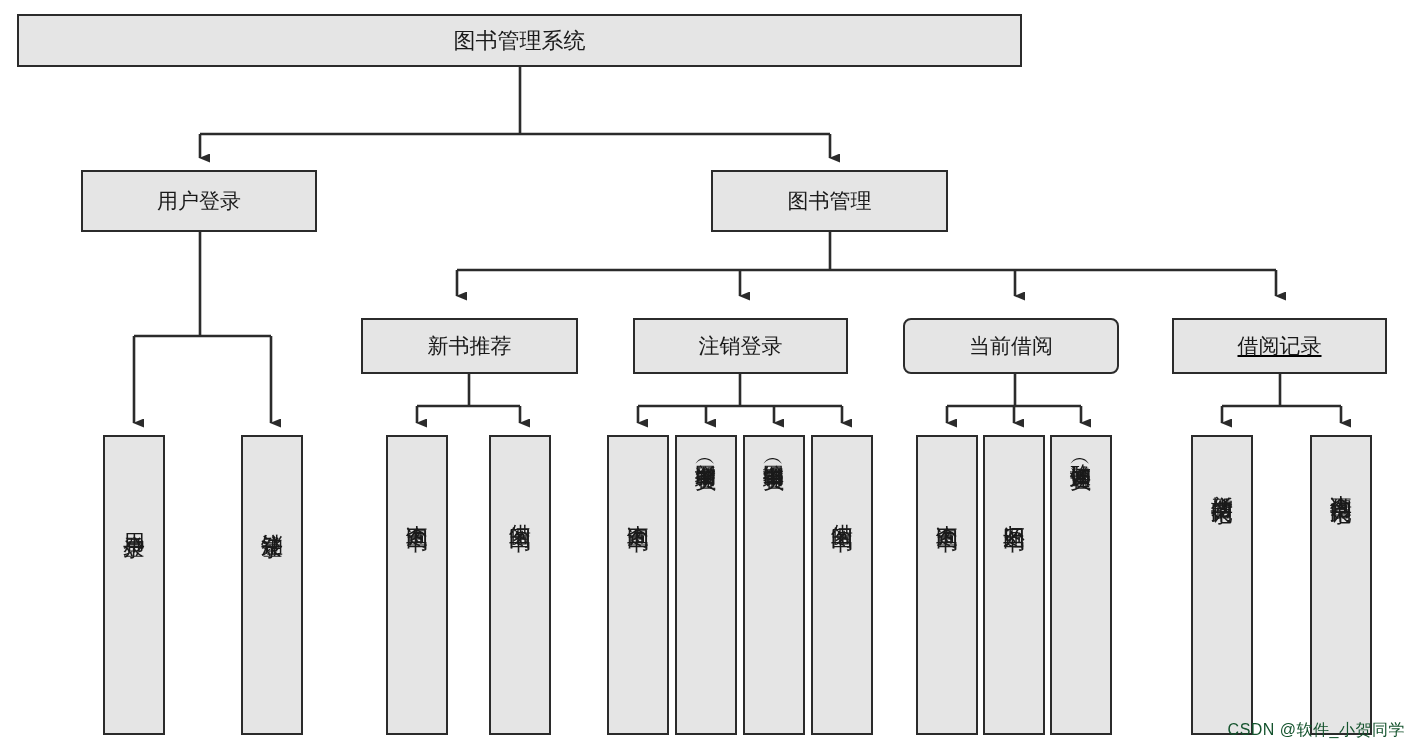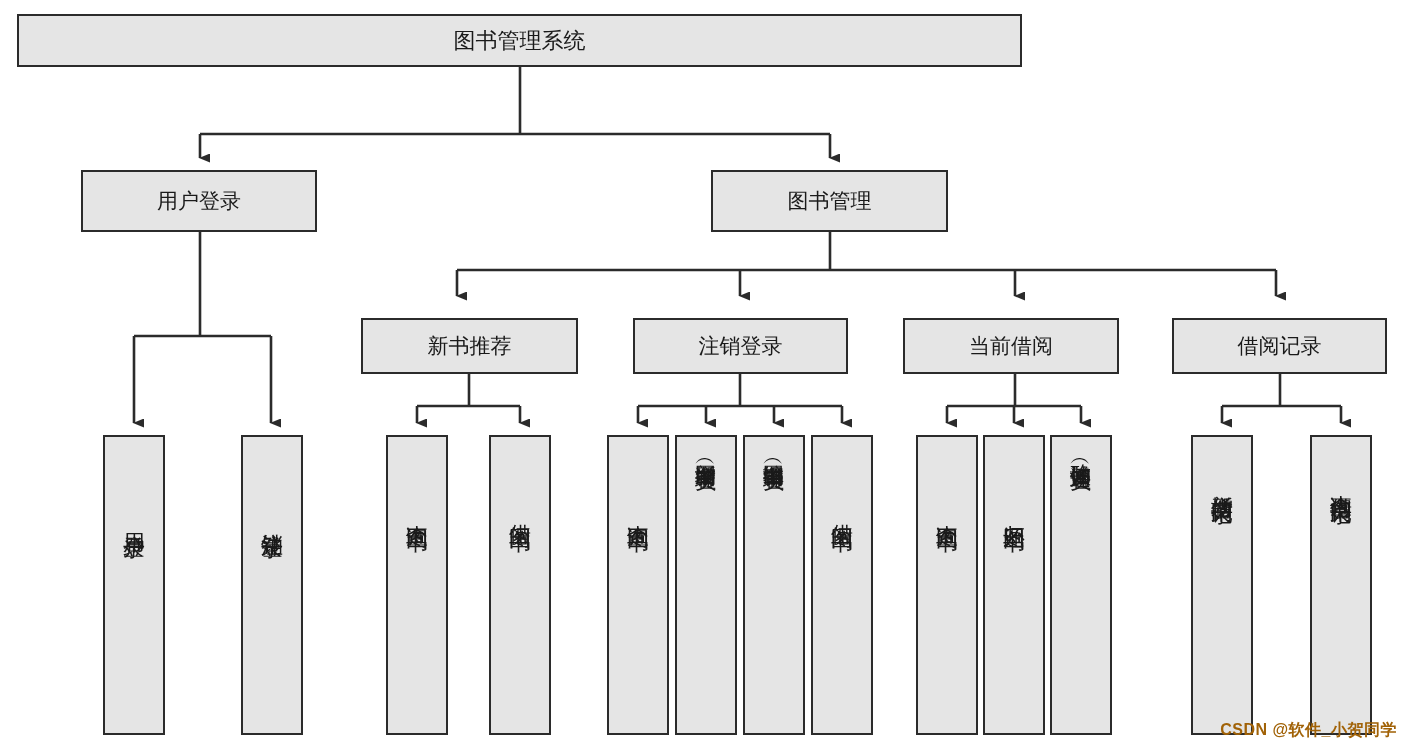--- a/index.html
+++ b/index.html
@@ -59,28 +59,27 @@
     font-size: 22px;
     letter-spacing: 2px;
     line-height: 1;
   }
   .node.vertical.tall .label {
     font-size: 21px;
     letter-spacing: 1px;
   }
   .watermark {
     position: absolute;
-    right: 8px;
+    right: 0;
     bottom: 6px;
     font-size: 16px;
-    color: #a16207;
+    color: #14532d;
     letter-spacing: 0.5px;
     user-select: none;
     pointer-events: none;
-    font-weight: bold;
   }
 </style>
 </head>
 <body>
 
 <div id="diagram-root">
 
   <svg class="connectors" viewBox="0 0 1405 747" xmlns="http://www.w3.org/2000/svg">
     <defs>
       <marker id="arrowhead" markerWidth="9" markerHeight="11" refX="4.5" refY="10" orient="auto" markerUnits="userSpaceOnUse">
@@ -141,24 +140,24 @@
   <div class="node horizontal" style="left:361px; top:318px; width:217px; height:56px;">
     <span class="label">新书推荐</span>
   </div>
 
   <div class="node horizontal" style="left:711px; top:170px; width:237px; height:62px;">
     <span class="label">图书管理</span>
   </div>
   <div class="node horizontal" style="left:633px; top:318px; width:215px; height:56px;">
     <span class="label">注销登录</span>
   </div>
-  <div class="node horizontal" style="left:903px; top:318px; width:216px; height:56px;">
+  <div class="node horizontal" style="left:903px; top:318px; width:216px; height:56px;border-radius:8px;">
     <span class="label">当前借阅</span>
   </div>
-  <div class="node horizontal" style="left:1172px; top:318px; width:215px; height:56px;">
+  <div class="node horizontal" style="left:1172px; top:318px; width:215px; height:56px;text-decoration:underline;">
     <span class="label">借阅记录</span>
   </div>
 
   <div class="node vertical" style="left:103px; top:435px; width:62px; height:300px; padding-top:78px;">
     <span class="label">用户登录</span>
   </div>
   <div class="node vertical" style="left:241px; top:435px; width:62px; height:300px; padding-top:78px;">
     <span class="label">注销登录</span>
   </div>
 

